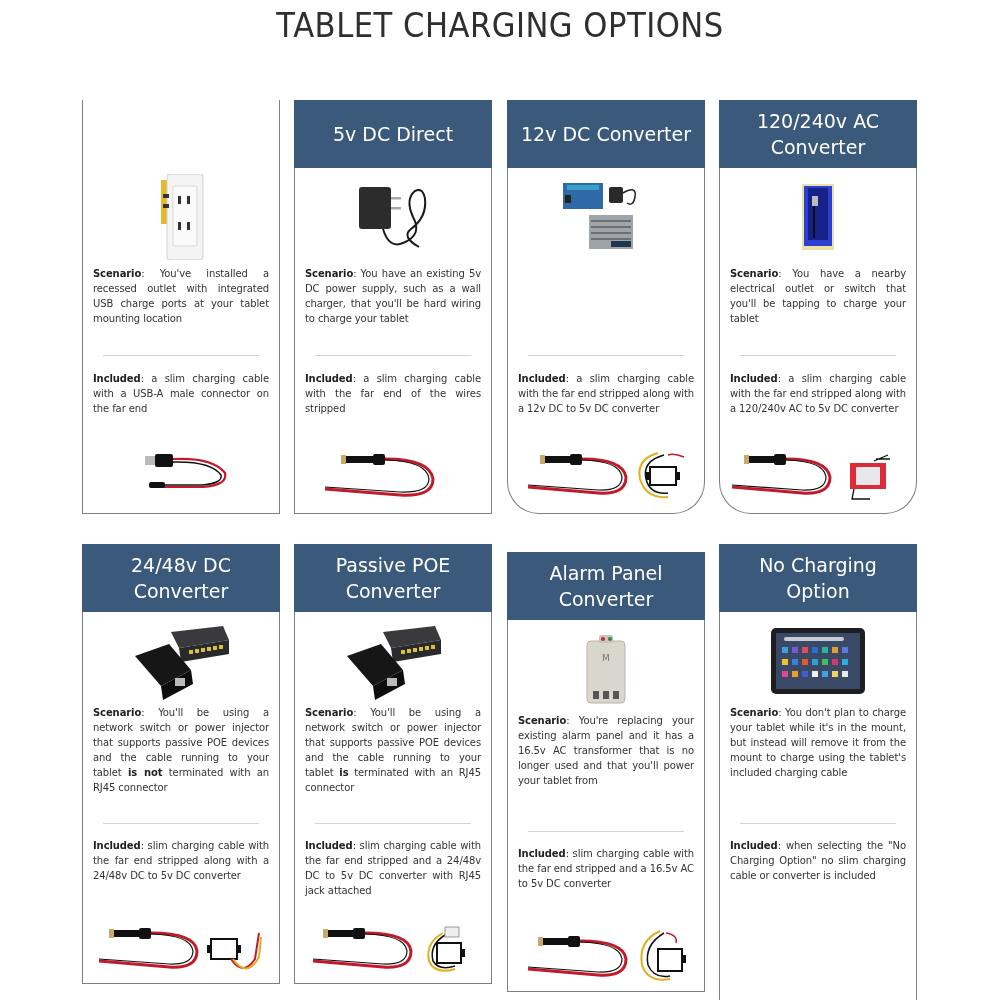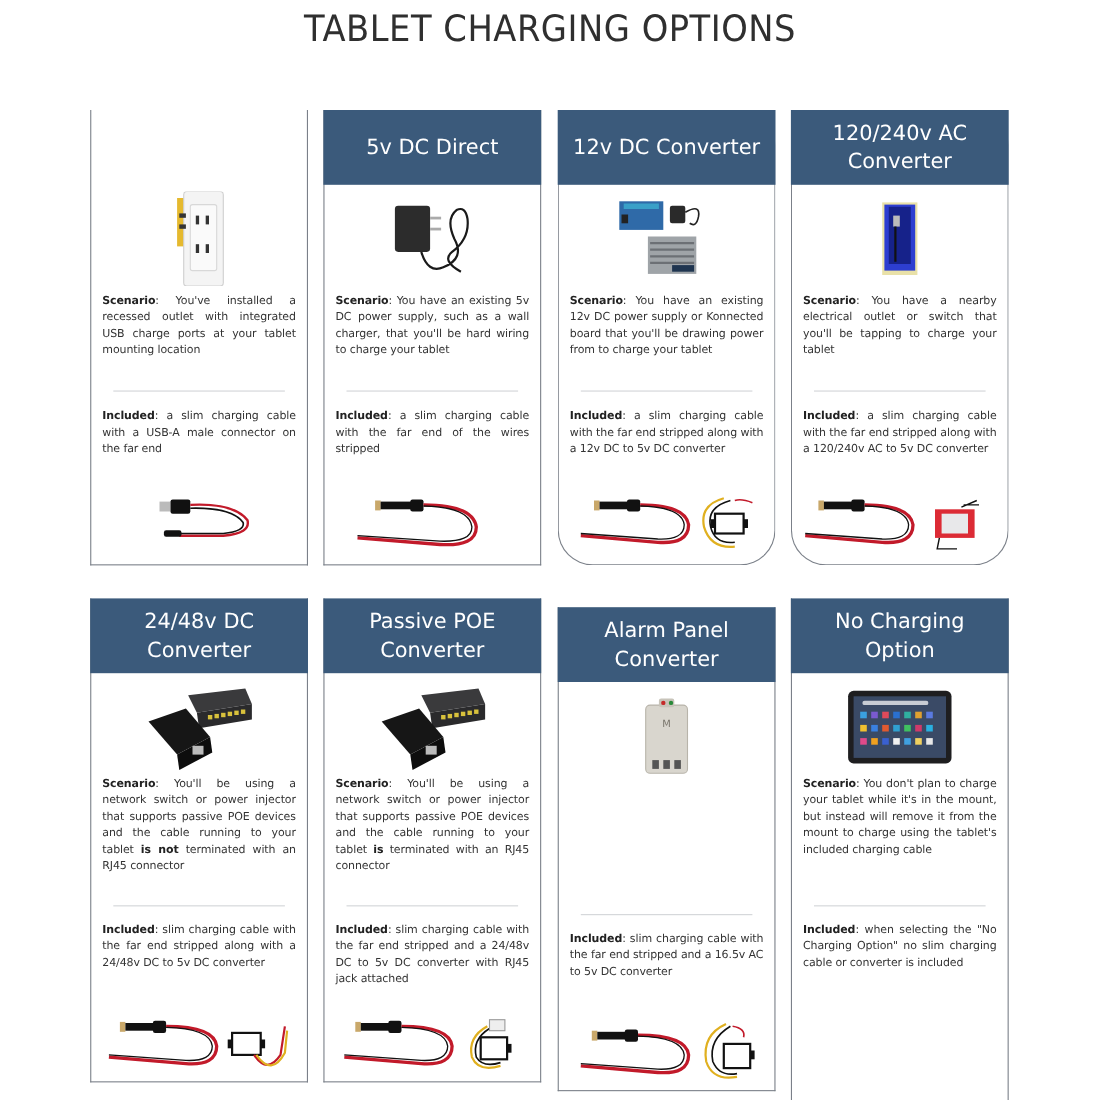--- a/index.html
+++ b/index.html
@@ -108,23 +108,20 @@
     <svg width="90" height="72" viewBox="0 0 90 72">
       <rect x="2" y="2" width="40" height="26" fill="#2f6aa8"></rect>
       <rect x="6" y="4" width="32" height="5" fill="#3aa0c8"></rect>
       <rect x="4" y="14" width="6" height="8" fill="#222"></rect>
       <rect x="48" y="6" width="14" height="16" rx="2" fill="#2a2a2a"></rect>
       <path d="M62 12 Q76 4 74 16 Q72 26 66 22" stroke="#222" stroke-width="1.5" fill="none"></path>
       <rect x="28" y="34" width="44" height="34" fill="#9fa4a8"></rect>
       <path d="M30 40 L70 40 M30 46 L70 46 M30 52 L70 52 M30 58 L70 58" stroke="#6c7075" stroke-width="2"></path>
       <rect x="50" y="60" width="20" height="6" fill="#1f3550"></rect>
     </svg>
-  </div>
-  <div class="card-text" style="top:166px;">
-    <b>Scenario</b><span>: You have an existing 12v DC power supply or Konnected board that you'll be drawing power from to charge your tablet</span>
   </div>
   <div class="divider" style="top:255px;"></div>
   <div class="card-text" style="top:271px;">
     <b>Included</b><span>: a slim charging cable with the far end stripped along with a 12v DC to 5v DC converter</span>
   </div>
   <svg class="card-cable" style="top:345px;" viewBox="0 0 196 60">
     <rect x="32" y="10" width="5" height="9" fill="#c9a86a"></rect>
     <rect x="37" y="11" width="28" height="7" fill="#111"></rect>
     <rect x="62" y="9" width="12" height="11" rx="2" fill="#111"></rect>
     <path d="M74 14 Q115 14 118 32 Q118 50 90 48 L20 42" stroke="#c21a2a" stroke-width="3" fill="none"></path>
@@ -255,20 +252,23 @@
     <svg width="50" height="72" viewBox="0 0 50 72">
       <rect x="6" y="8" width="38" height="62" rx="4" fill="#d9d6ce" stroke="#b8b4aa"></rect>
       <rect x="18" y="2" width="14" height="8" rx="2" fill="#c8c4ba"></rect>
       <circle cx="22" cy="6" r="2" fill="#c52a2a"></circle>
         <circle cx="29" cy="6" r="2" fill="#2a8a3a"></circle>
       <text x="25" y="28" font-size="9" text-anchor="middle" fill="#7a766c" font-family="DejaVu Sans, sans-serif">M</text>
       <rect x="12" y="58" width="6" height="8" fill="#555"></rect>
         <rect x="22" y="58" width="6" height="8" fill="#555"></rect>
         <rect x="32" y="58" width="6" height="8" fill="#555"></rect>
     </svg>
+  </div>
+  <div class="card-text" style="top:161px;">
+    <b>Scenario</b><span>: You're replacing your existing alarm panel and it has a 16.5v AC transformer that is no longer used and that you'll power your tablet from</span>
   </div>
   <div class="divider" style="top:279px;"></div>
   <div class="card-text" style="top:294px;">
     <b>Included</b><span>: slim charging cable with the far end stripped and a 16.5v AC to 5v DC converter</span>
   </div>
   <svg class="card-cable" style="top:375px;" viewBox="0 0 196 60">
     <rect x="30" y="10" width="5" height="9" fill="#c9a86a"></rect>
     <rect x="35" y="11" width="28" height="7" fill="#111"></rect>
     <rect x="60" y="9" width="12" height="11" rx="2" fill="#111"></rect>
     <path d="M72 14 Q116 14 118 32 Q118 50 90 48 L20 42" stroke="#c21a2a" stroke-width="3" fill="none"></path>

